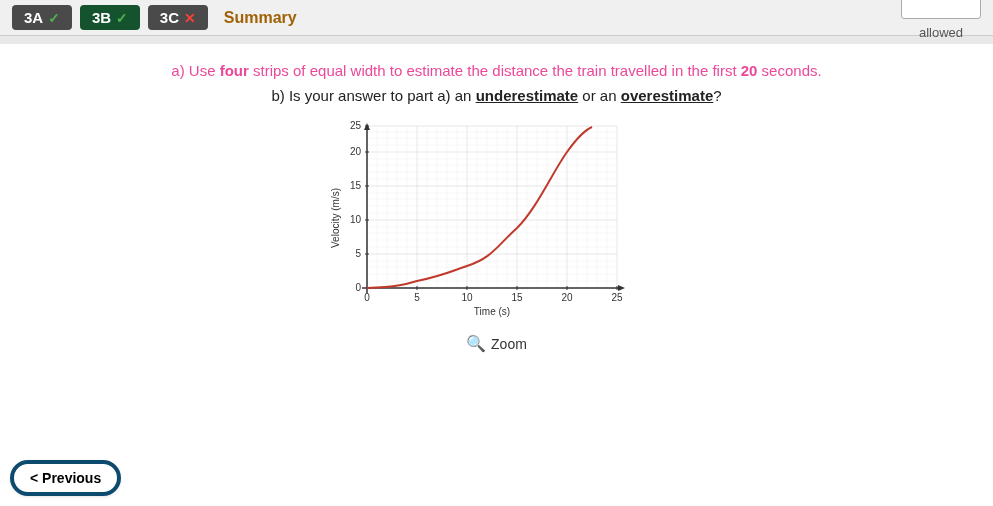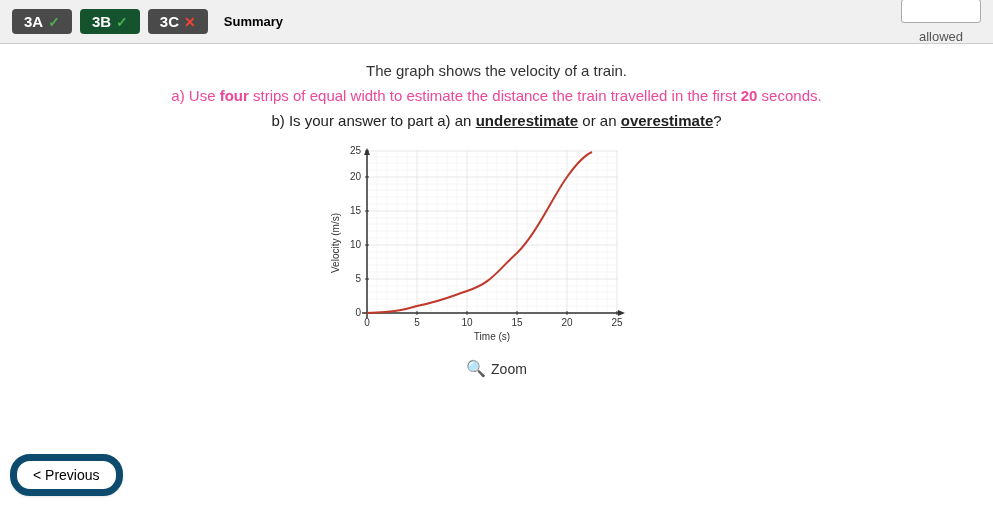--- a/index.html
+++ b/index.html
@@ -14,21 +14,21 @@
     
     .top-bar {
       display: flex;
       align-items: center;
       padding: 6px 12px;
       background: #f0f0f0;
       border-bottom: 1px solid #ccc;
       gap: 8px;
       position: absolute;
       top: 0; left: 0; right: 0;
-      height: 44px;
+      height: 36px;
     }
     .tab-btn {
       display: flex;
       align-items: center;
       gap: 5px;
       padding: 4px 12px;
       border-radius: 4px;
       border: none;
       font-size: 15px;
       font-weight: bold;
@@ -43,23 +43,23 @@
       color: white;
     }
     .tab-3c {
       background: #4a4a4a;
       color: white;
       text-align: center;
     }
     .check-icon { color: #4caf50; font-size: 14px; }
     .cross-icon { color: #f44336; font-size: 14px; }
     .summary-label {
-      font-size: 13px;
+      font-size: 16px;
       font-weight: bold;
-      color: #000000;
+      color: #a16207;
       margin-left: 8px;
     }
     .allowed-area {
       margin-left: auto;
       display: flex;
       align-items: center;
       gap: 6px;
       flex-direction: column;
     }
     .allowed-box {
@@ -134,29 +134,30 @@
     }
     .zoom-icon {
       font-size: 16px;
     }
     
     .prev-btn {
       position: absolute;
       bottom: 10px;
       left: 10px;
       background: white;
-      border: 7px solid #0c4a6e;
+      border: 4px solid #0c4a6e;
       border-radius: 20px;
       padding: 6px 16px;
       font-size: 14px;
       cursor: pointer;
       display: flex;
       align-items: flex-start;
       gap: 4px;
       box-shadow: 0 1px 3px rgba(0,0,0,0.1);
+      font-weight: bold;
     }
   </style>
 </head>
 <body>
 
 <div class="top-bar">
   <button class="tab-btn tab-3a">
     <span>3A</span>
     <span class="check-icon">✓</span>
   </button>
@@ -169,21 +170,20 @@
     <span class="cross-icon">✕</span>
   </button>
   <span class="summary-label">Summary</span>
   <div class="allowed-area">
     <div class="allowed-box"></div>
     <span class="allowed-text">allowed</span>
   </div>
 </div>
 
 <div class="main-content">
-  <p class="question-intro">The graph shows the velocity of a train.</p>
   <p class="question-a">
     <span>a) Use </span><span class="bold">four</span><span> strips of equal width to estimate the distance the train travelled in the first </span><span class="bold">20</span><span> seconds.</span>
   </p>
   <p class="question-b">
     <span>b) Is your answer to part a) an </span><span class="underline-bold">underestimate</span><span> or an </span><span class="underline-bold">overestimate</span><span>?</span>
   </p>
 
   <div class="graph-area">
     <div class="graph-container">
       <svg class="chart" viewBox="0 0 340 210" xmlns="http://www.w3.org/2000/svg">

